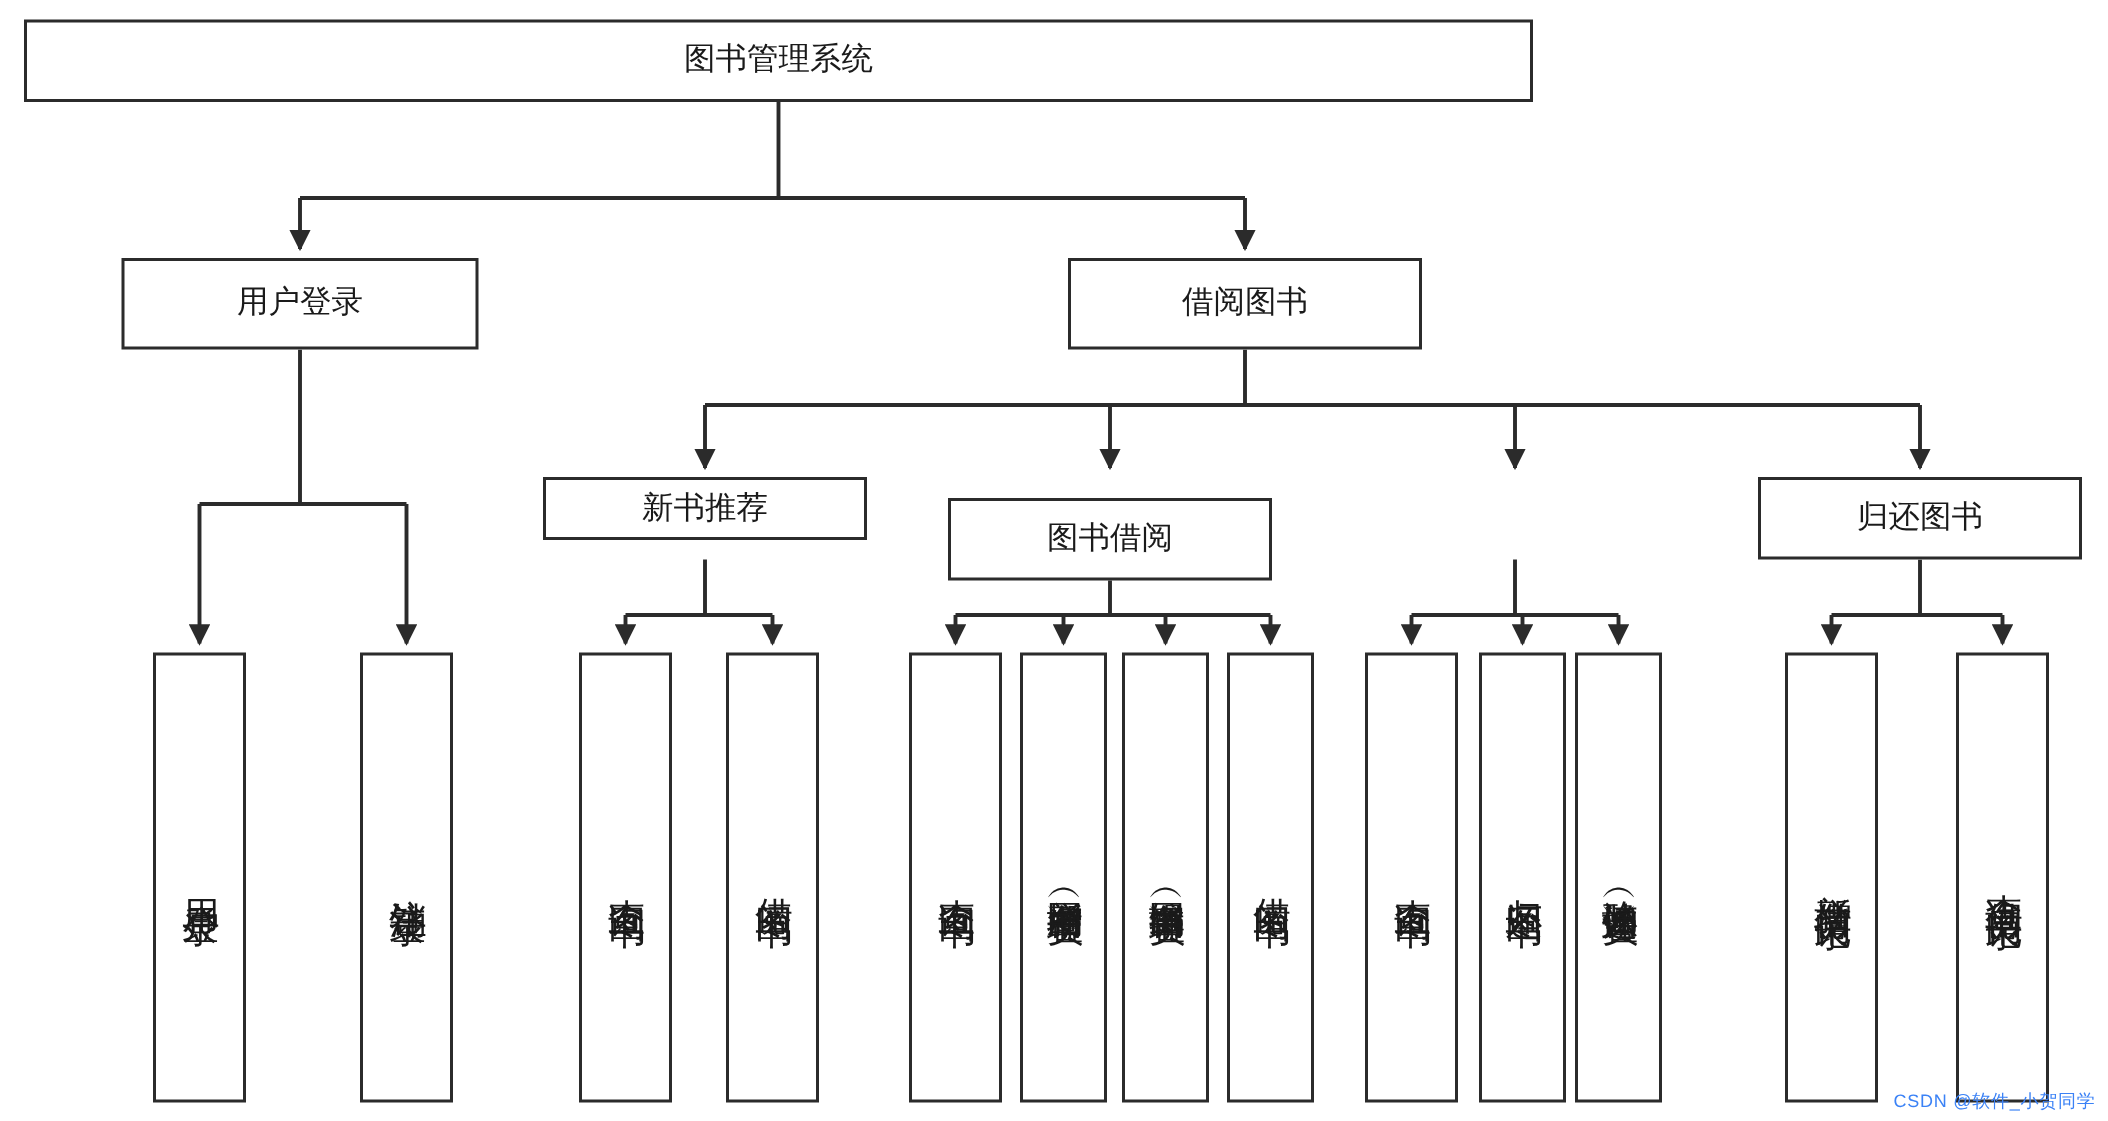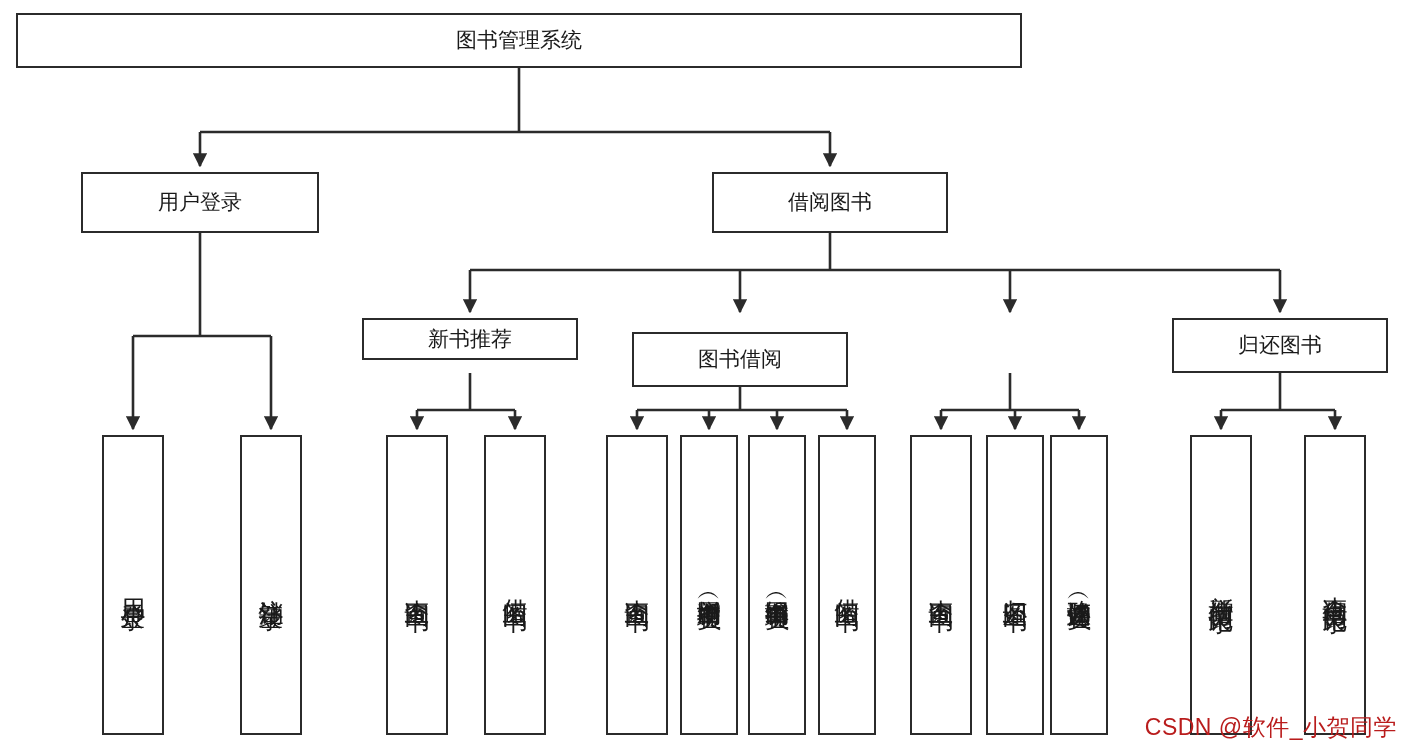--- a/index.html
+++ b/index.html
@@ -59,22 +59,22 @@
     white-space: nowrap;
   }
   .node.vertical.tall-label .node-label {
     font-size: 24px;
     letter-spacing: 1px;
   }
   #watermark {
     position: absolute;
     right: 8px;
     bottom: 4px;
-    font-size: 23px;
-    color: #b91c1c;
+    font-size: 12px;
+    color: #3b82f6;
     letter-spacing: 0.5px;
     white-space: nowrap;
     pointer-events: none;
   }
 </style>
 </head>
 <body>
 
 <div id="canvas">
 

